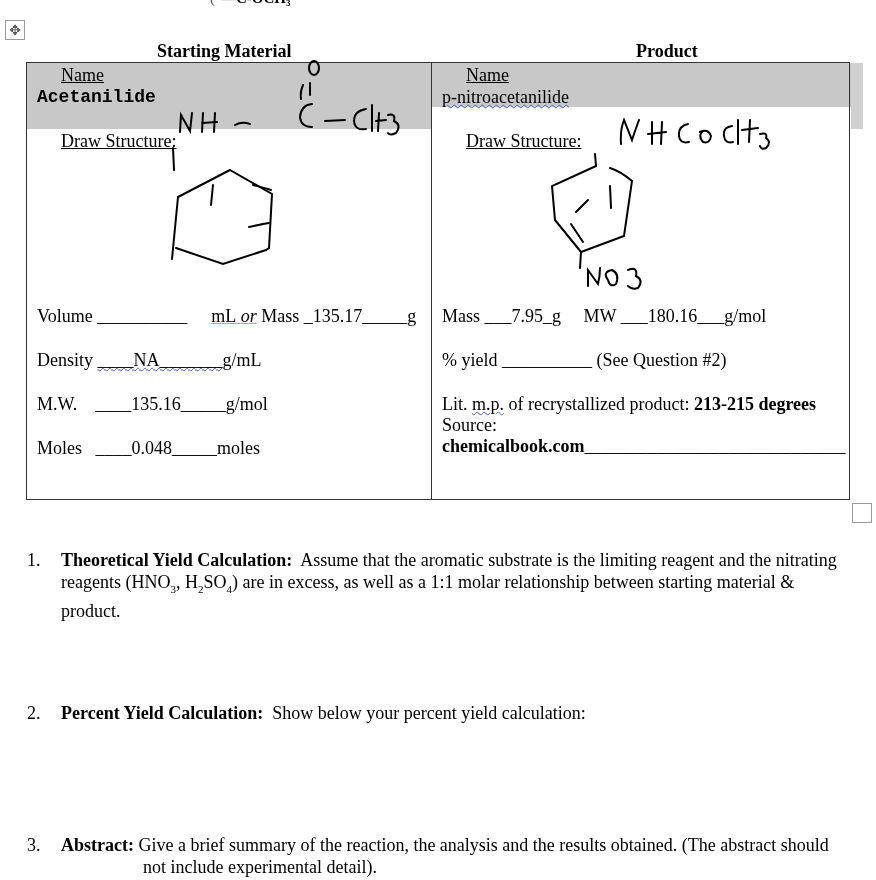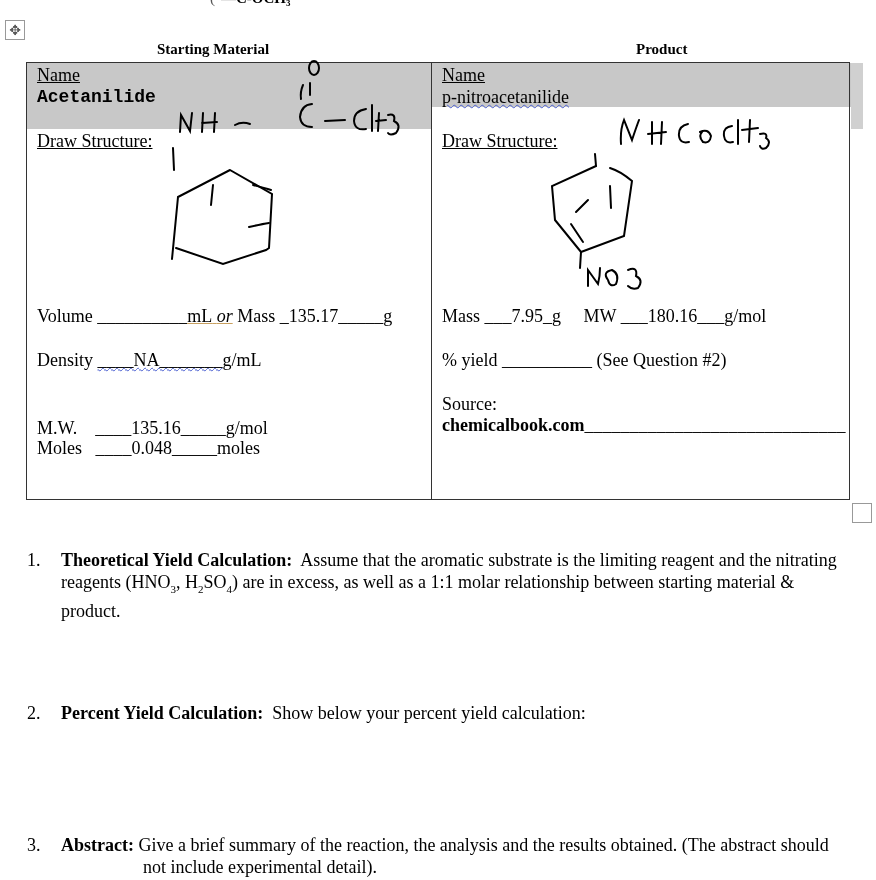--- a/index.html
+++ b/index.html
@@ -9,30 +9,30 @@
       font-family: "Liberation Serif", serif; font-size: 18px;
     }
     .abs { position: absolute; }
     .top-formula { left: 210px; top: -10px; font-size: 15px; font-weight: bold; white-space: nowrap; }
     .top-formula .brace { font-weight: normal; color: #555; margin-right: 6px; }
     .move-handle {
       left: 5px; top: 20px; width: 20px; height: 20px; border: 1px solid #999;
       box-sizing: border-box; display: flex; align-items: center; justify-content: center;
       font-size: 14px; color: #555; background: #fff;
     }
-    .col-head { top: 41px; font-weight: bold; font-size: 15px; }
+    .col-head { top: 41px; font-weight: bold; font-size: 18px; }
     .table-frame {
       left: 26px; top: 62px; width: 824px; height: 438px;
       border: 1px solid #333; box-sizing: border-box;
     }
     .divider { left: 431px; top: 62px; width: 1px; height: 438px; background: #333; }
     .shade-left { left: 27px; top: 63px; width: 404px; height: 66px; background: #c8c8c8; }
     .shade-right { left: 432px; top: 63px; width: 431px; height: 44px; background: #c8c8c8; }
     .shade-right-tail { left: 851px; top: 63px; width: 12px; height: 66px; background: #d0d0d0; }
-    .u { text-decoration: underline; }
+    .u { text-decoration: underline; margin-left: 24px; }
     .wavy { text-decoration: underline wavy #4a5fd0; text-decoration-thickness: 1px; }
     .label { white-space: nowrap; }
     .bold { font-weight: bold; font-family: Liberation Mono, monospace; }
     .corner-box { left: 852px; top: 503px; width: 20px; height: 20px; border: 1px solid #999; box-sizing: border-box; background: #fff; }
     .q { left: 27px; font-size: 18px; line-height: 22px; }
     .q .num { position: absolute; left: 0; }
     .q .body { position: absolute; left: 34px; width: 790px; }
     sub { font-size: 11px; }
   </style>
 </head>
@@ -88,21 +88,21 @@
   <span>__________</span><span class="u" style="text-decoration-color:#c8a060;"><span>mL</span>&nbsp;<i>or</i></span>
   <span>Mass</span>
   <span>_135.17_____</span><span>g</span>
 </div>
 
 <div class="abs label" style="left:37px; top:350px;font-family:Liberation Serif, serif;">
   <span>Density</span>
   <span class="wavy">____NA_______</span><span>g/mL</span>
 </div>
 
-<div class="abs label" style="left:37px; top:394px;margin-top:24px;">
+<div class="abs label" style="left:37px; top:394px;">
   <span>M.W.</span>&nbsp;&nbsp;&nbsp;
   <span>____135.16_____</span><span>g/mol</span>
 </div>
 
 <div class="abs label" style="left:37px; top:438px;">
   <span>Moles</span>&nbsp;&nbsp;
   <span>____0.048_____</span><span>moles</span>
 </div>
 
 <div class="abs label u" style="left:442px; top:65px;">Name</div>
@@ -127,20 +127,26 @@
   <span>___180.16___</span><span>g/mol</span>
 </div>
 
 <div class="abs label" style="left:442px; top:350px;">
   <span>% yield</span>
   <span>__________</span>
   <span>(See Question #2)</span>
 </div>
 
 <div class="abs" style="left:442px; top:394px; width:405px; line-height:21px;">
+  <div class="label">
+    <span>Lit.</span>
+    <span class="wavy">m.p.</span>
+    <span>of recrystallized product:</span>
+    <b>213-215 degrees</b>
+  </div>
   <div class="label">Source:</div>
   <div class="label"><b>chemicalbook.com</b><span>_____________________________</span></div>
 </div>
 
 <div class="abs corner-box"></div>
 
 <div class="abs q" style="top:549px;">
   <span class="num">1.</span>
   <div class="body">
     <b>Theoretical Yield Calculation:</b>&nbsp;

